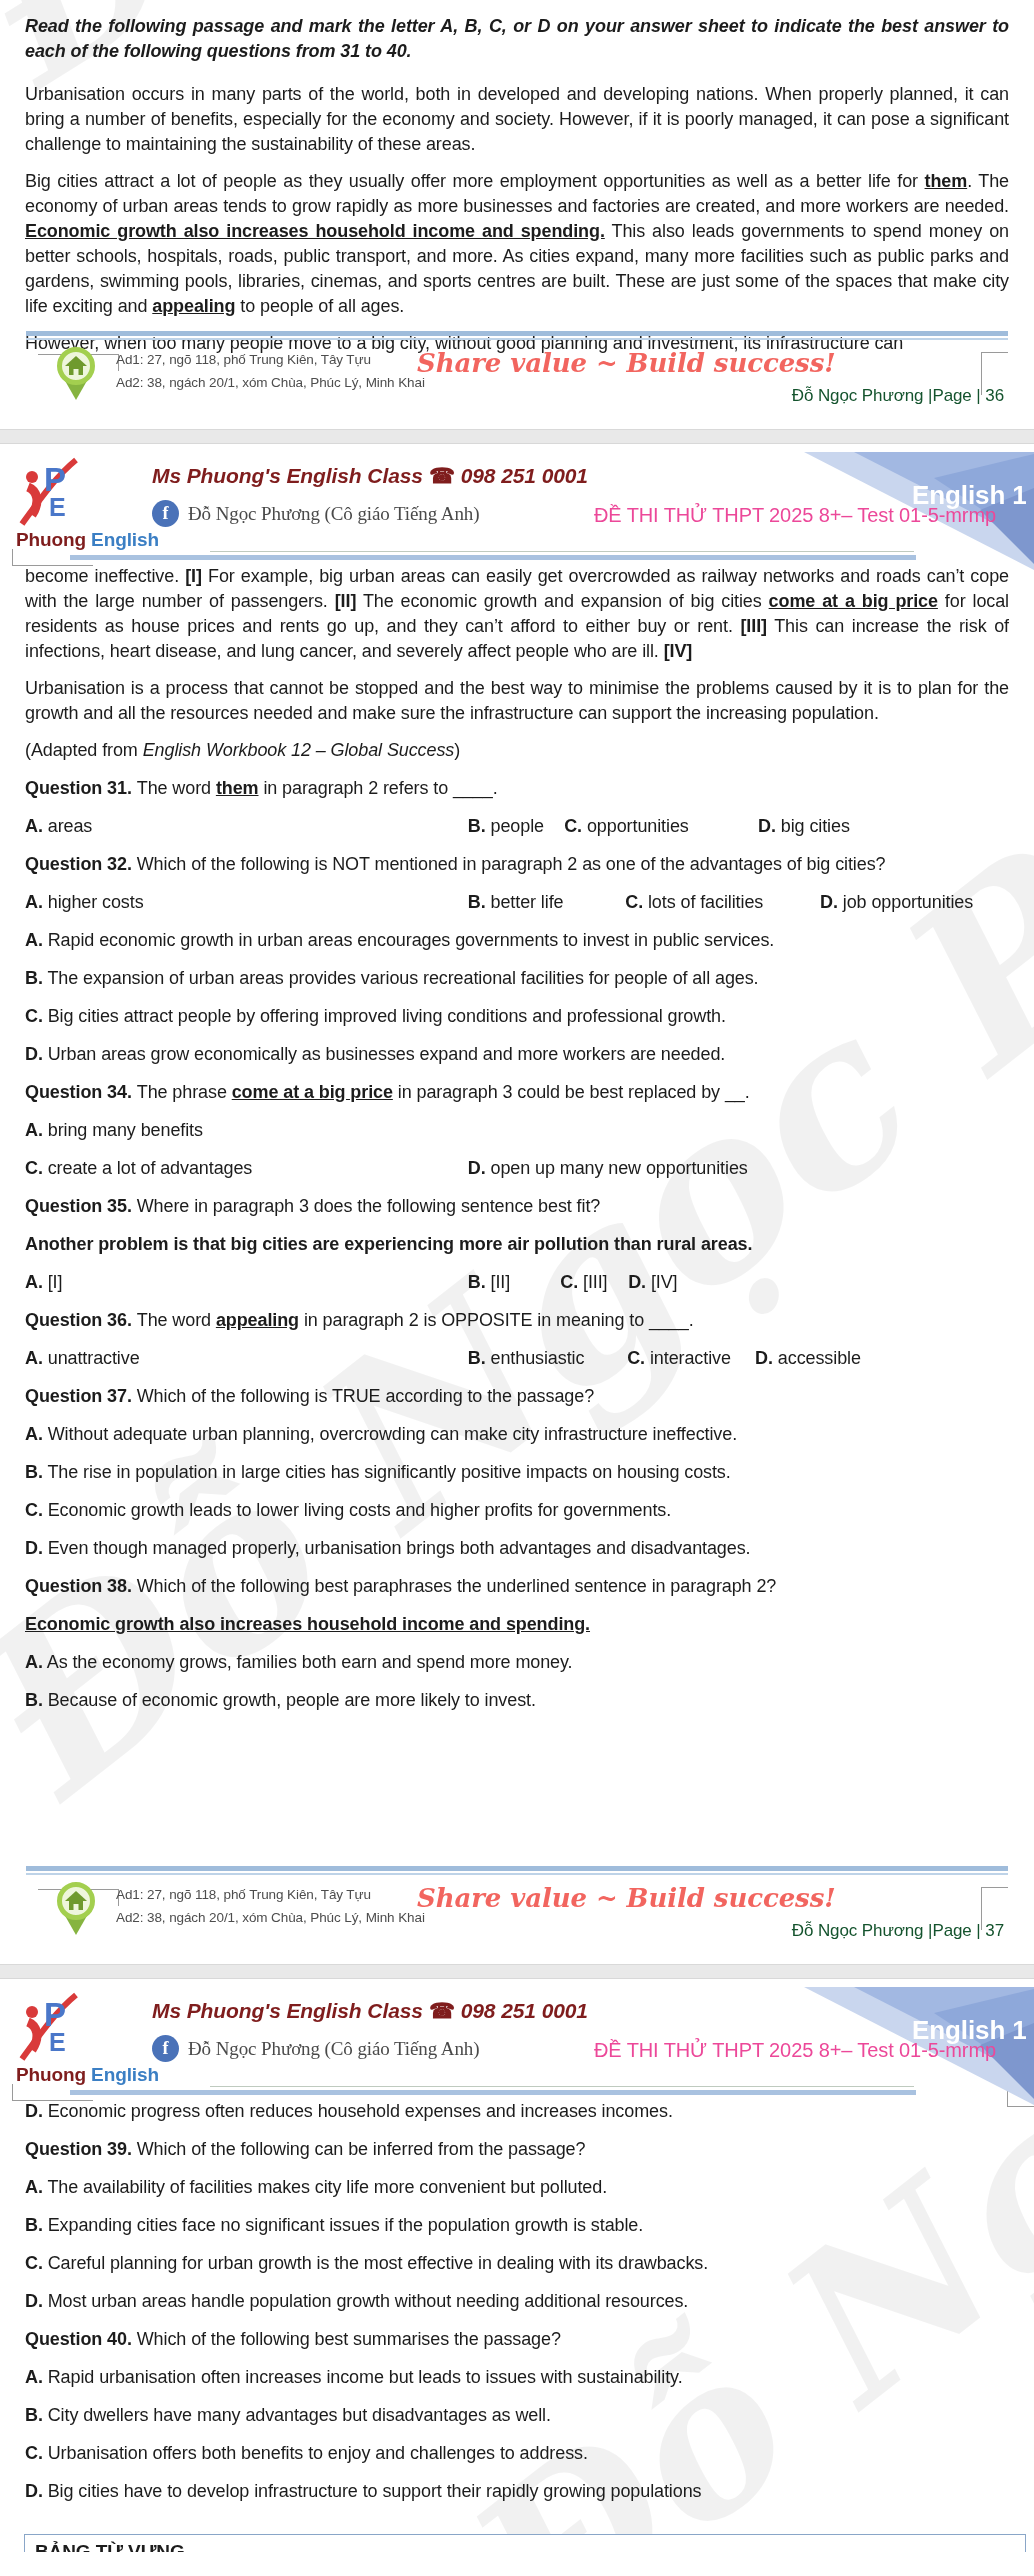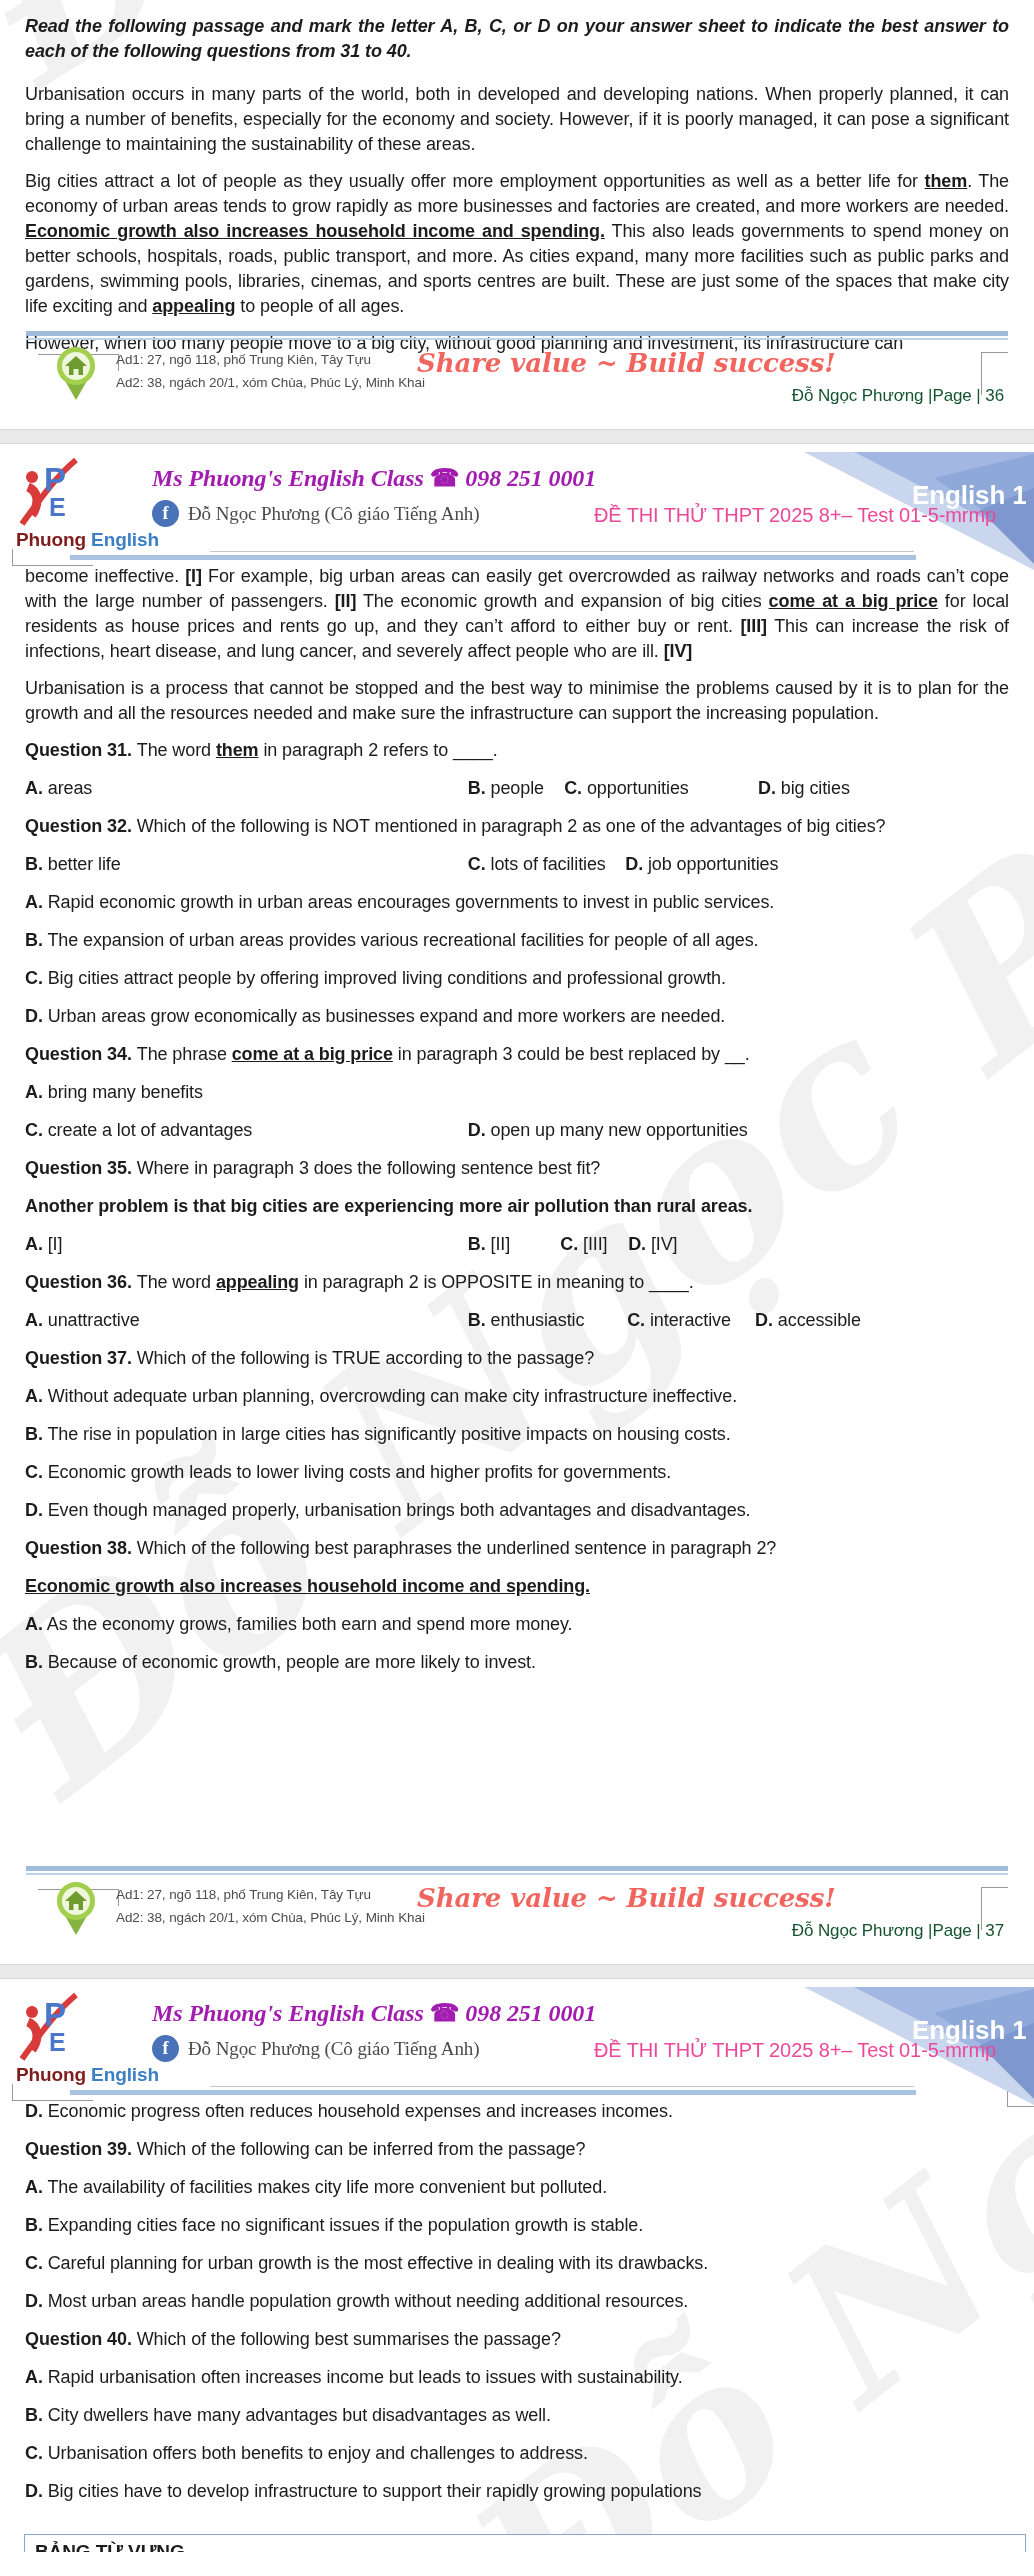--- a/index.html
+++ b/index.html
@@ -23,21 +23,21 @@
   .g34{grid-template-columns:45% auto;}
   .g35{grid-template-columns:45% 9.4% 6.9% auto;}
   .g36{grid-template-columns:45% 16.2% 13% auto;}
   .optk{font-weight:700;}
   
   .header{position:relative;height:120px;z-index:3;}
   .logo{position:absolute;left:16px;top:12px;width:140px;}
   .logo-text{font-size:19px;font-weight:700;margin-top:-4px;}
   .lt-red{color:#7f1d1d;}
   .lt-blue{color:#3b7fc4;margin-left:5px;}
-  .school{position:absolute;left:152px;top:20px;font-family:Liberation Serif, serif;font-style:italic;font-weight:700;font-size:24px;color:#a21caf;}
+  .school{position:absolute;left:152px;top:20px;font-family:Liberation Sans, sans-serif;font-style:italic;font-weight:700;font-size:21px;color:#7f1d1d;}
   .phone-icon{font-style:normal;margin-left:6px;}
   .fbrow{position:absolute;left:152px;top:56px;font-family:"Liberation Serif",serif;font-size:19px;color:#4a4a4a;display:flex;align-items:center;gap:9px;}
   .fb-icon{width:27px;height:27px;border-radius:50%;background:#4a72b8;color:#fff;text-align:center;line-height:27px;font-weight:700;font-size:18px;flex:0 0 27px;}
   .extitle{position:absolute;right:38px;top:60px;font-size:20px;color:#ec4899;z-index:2;}
   .ribbon{position:absolute;right:0;top:8px;z-index:1;}
   .hrule-thin{position:absolute;left:210px;right:120px;bottom:12px;height:1px;background:#bfcabf;}
   .hrule-blue{position:absolute;left:70px;right:118px;bottom:4px;height:5px;background:#a9c2e0;}
   
   .footer{position:absolute;left:0;right:0;bottom:6px;height:92px;z-index:3;background:transparent;}
   .frule1{height:5px;background:#9fbcdb;margin:0 26px 2px;}
@@ -126,31 +126,33 @@
     </div>
     <div class="extitle">ĐỀ THI THỬ THPT 2025 8+– Test 01-5-mrmp</div>
     <div class="hrule-thin"></div>
     <div class="hrule-blue"></div>
     <div class="cm cm-hl"></div>
   </div>
 
   <div class="content">
     <p class="para"><span>become ineffective. </span><span class="b">[I]</span><span> For example, big urban areas can easily get overcrowded as railway networks and roads can’t cope with the large number of passengers. </span><span class="b">[II]</span><span> The economic growth and expansion of big cities </span><span class="b u">come at a big price</span><span> for local residents as house prices and rents go up, and they can’t afford to either buy or rent. </span><span class="b">[III]</span><span> This can increase the risk of infections, heart disease, and lung cancer, and severely affect people who are ill. </span><span class="b">[IV]</span></p>
     <p class="para"><span>Urbanisation is a process that cannot be stopped and the best way to minimise the problems caused by it is to plan for the growth and all the resources needed and make sure the infrastructure can support the increasing population.</span></p>
+    <div class="ql"><span>(Adapted from </span><span class="i">English Workbook 12 – Global Success</span><span>)</span></div>
 
     <div class="ql"><span class="b">Question 31. </span><span>The word </span><span class="b u">them</span><span> in paragraph 2 refers to ____.</span></div>
     <div class="opts g31">
       <span><span class="optk">A.</span> <span>areas</span></span>
       <span><span class="optk">B.</span> <span>people</span></span>
       <span><span class="optk">C.</span> <span>opportunities</span></span>
       <span><span class="optk">D.</span> <span>big cities</span></span>
     </div>
 
     <div class="ql"><span class="b">Question 32. </span><span>Which of the following is NOT mentioned in paragraph 2 as one of the advantages of big cities?</span></div>
     <div class="opts g32">
+      <span><span class="optk">A.</span> <span>higher costs</span></span>
       <span><span class="optk">B.</span> <span>better life</span></span>
       <span><span class="optk">C.</span> <span>lots of facilities</span></span>
       <span><span class="optk">D.</span> <span>job opportunities</span></span>
     </div>
 
     <div class="ql"><span class="optk">A.</span> <span>Rapid economic growth in urban areas encourages governments to invest in public services.</span></div>
     <div class="ql"><span class="optk">B.</span> <span>The expansion of urban areas provides various recreational facilities for people of all ages.</span></div>
     <div class="ql"><span class="optk">C.</span> <span>Big cities attract people by offering improved living conditions and professional growth.</span></div>
     <div class="ql"><span class="optk">D.</span> <span>Urban areas grow economically as businesses expand and more workers are needed.</span></div>
 

